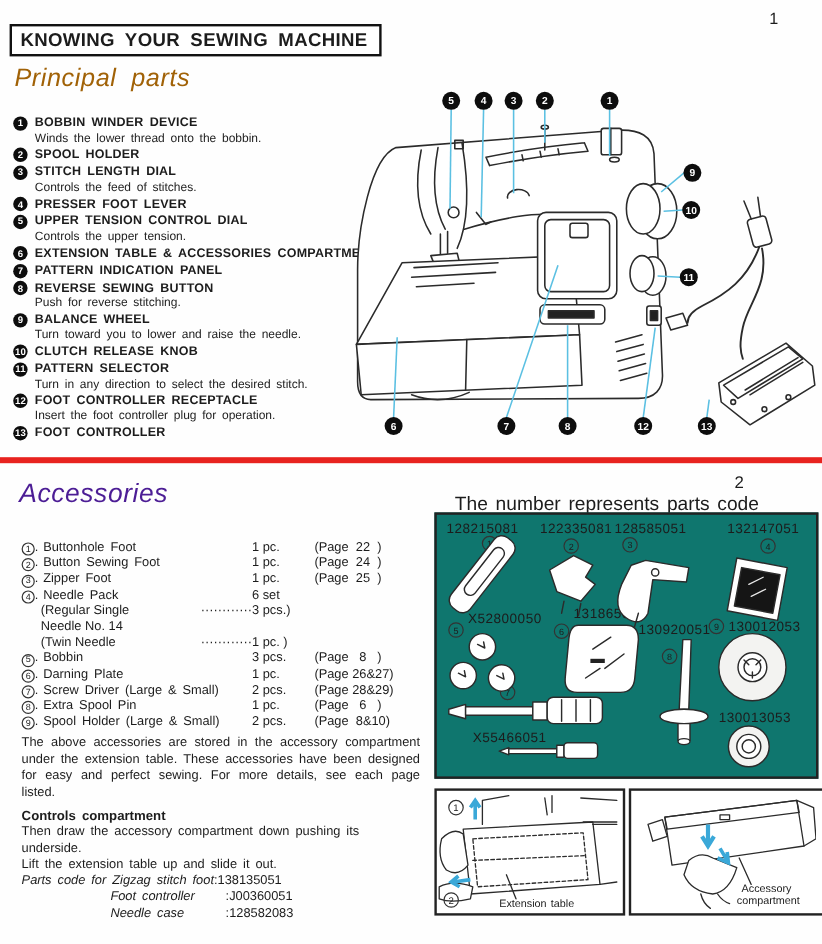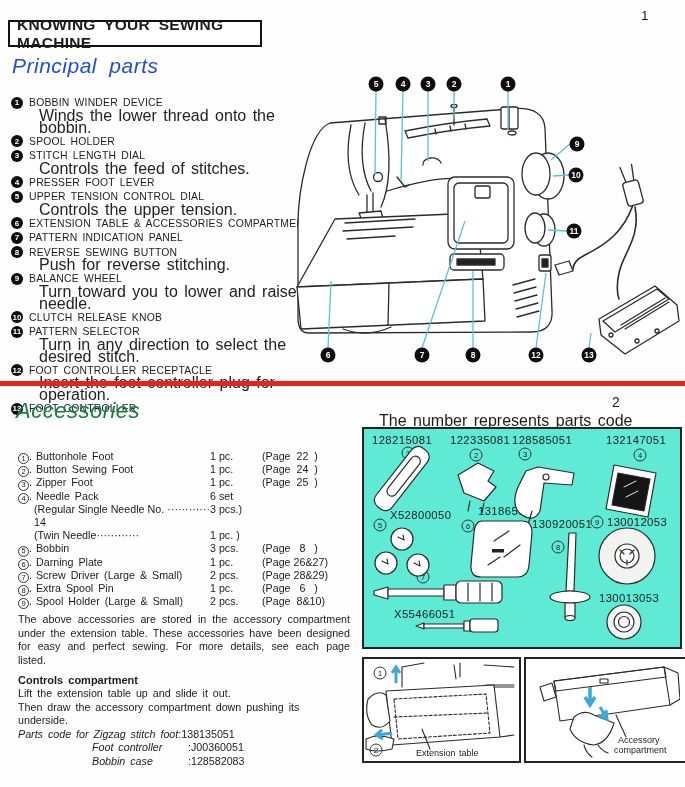--- a/index.html
+++ b/index.html
@@ -1,59 +1,59 @@
 <!DOCTYPE html>
 <html><head>
 <meta charset="utf-8">
 <style>
   * { margin:0; padding:0; box-sizing:border-box; }
   body { background:#ffffff; font-family:"Liberation Sans", sans-serif; color:#1c1c1c; }
   .page { position:relative; width:685px; height:787px; background:#fefefe; overflow:hidden; }
 
-  .title-box { position:absolute; left:8px; top:20px; width:254px; height:27px;
+  .title-box { position:absolute; left:8px; top:20px; width:310px; height:27px;
     border:2px solid #111; display:flex; align-items:center; padding-left:7px;
     font-size:15.5px; font-weight:bold; letter-spacing:.3px; word-spacing:4px; background:#fff; }
   .pagenum1 { position:absolute; left:641px; top:8px; font-size:13.5px; }
   .pagenum2 { position:absolute; left:612px; top:394px; font-size:14px; }
 
   .sec-title { position:absolute; font-style:italic; font-size:21px; letter-spacing:.5px; word-spacing:6px; }
-  .sec-principal { left:12px; top:54px; color:#1d4ed8; }
-  .sec-accessories { left:16px; top:398px; color:#15803d; font-size:22px; }
+  .sec-principal { left:12px; top:54px; color:#a16207; }
+  .sec-accessories { left:16px; top:398px; color:#4c1d95; font-size:22px; }
 
   
   .pp-list { position:absolute; left:11px; top:96px; width:315px; }
   .pp-item { margin-bottom:1px; }
   .pp-head { display:flex; align-items:center; line-height:13.5px; }
   .pp-num { flex:0 0 12px; width:12px; height:12px; border-radius:50%; background:#0d0d0d; color:#fff;
     font-size:8px; font-weight:bold; display:inline-flex; align-items:center; justify-content:center; margin-right:6px; }
-  .pp-name { font-weight:normal; font-size:10.4px; letter-spacing:.2px; word-spacing:2px; white-space:nowrap; }
-  .pp-desc { font-size:16px; line-height:12px; margin-left:28px; word-spacing:2px; color:#222; }
+  .pp-name { font-weight:bold; font-size:10.4px; letter-spacing:.2px; word-spacing:2px; white-space:nowrap; }
+  .pp-desc { font-size:10px; line-height:12px; margin-left:18px; word-spacing:2px; color:#222; }
 
   .red-divider { position:absolute; left:0; top:381px; width:685px; height:5px; background:#e8231f; }
 
   
   .acc-col { position:absolute; left:18px; top:450px; width:340px; font-size:10.7px; }
   .acc-row { display:grid; grid-template-columns:192px 52px 92px; line-height:13.2px; align-items:baseline; }
   .acc-name-cell { display:flex; align-items:baseline; }
   .circ { flex:0 0 11px; width:11px; height:11px; border:1px solid #333; border-radius:50%;
     font-size:7.5px; display:inline-flex; align-items:center; justify-content:center; transform:translateY(1px); }
   .acc-name { margin-left:4px; word-spacing:2px; white-space:nowrap; }
   .acc-qty, .acc-page { white-space:pre; }
-  .sub-cell { display:flex; justify-content:flex-start; padding-left:16px; }
+  .sub-cell { display:flex; justify-content:space-between; padding-left:16px;gap:23px; }
   .acc-note { margin-top:5px; width:332px; text-align:justify; line-height:13.4px; word-spacing:2px; }
   .acc-comp { margin-top:7px; line-height:13.4px; word-spacing:2px; }
   .acc-comp-title { font-weight:bold; font-size:11px; }
   .pc-row { display:flex; }
   .pc-label { white-space:pre;font-style:italic; }
   .pc-row.indent .pc-label { margin-left:74px; width:96px; }
   .pc-value { white-space:pre; }
 
   
   .pb-caption { position:absolute; left:366px; top:412px; font-size:16px; word-spacing:2px;margin-left:13px; }
-  .parts-box { position:absolute; left:362px; top:427px; width:320px; height:222px; border:2px solid #222; background:#5eead4; }
+  .parts-box { position:absolute; left:362px; top:427px; width:320px; height:222px; border:2px solid #222; background:#0f766e; }
   .panel { position:absolute; top:657px; height:106px; border:2px solid #222; background:#fff; }
   .panel-left { left:362px; width:159px; }
   .panel-right { left:524px; width:190px; }
 
   .machine-wrap { position:absolute; left:285px; top:73px; width:400px; height:312px; }
 
   svg { display:block; }
   svg text { font-family:"Liberation Sans", sans-serif; fill:#1c1c1c; }
   .code-txt { font-size:11.3px; letter-spacing:.4px; }
   .circ-num { font-size:7.5px; }
@@ -398,32 +398,32 @@
           <span class="acc-name">Spool Holder (Large &amp; Small)</span>
         </span>
       <span class="acc-qty">2 pcs.</span>
       <span class="acc-page">(Page  8&amp;10)</span>
     </div>
 
     <div class="acc-note">The above accessories are stored in the accessory compartment under the extension table. These accessories have been designed for easy and perfect sewing. For more details, see each page listed.</div>
 
     <div class="acc-comp">
       <div class="acc-comp-title">Controls compartment</div>
+      <div style="width:332px;">Then draw the accessory compartment down pushing its underside.</div>
       <div>Lift the extension table up and slide it out.</div>
-      <div style="width:332px;">Then draw the accessory compartment down pushing its underside.</div>
       <div class="pc-row">
         <span class="pc-label">Parts code for Zigzag stitch foot</span>
         <span class="pc-value">:138135051</span>
       </div>
       <div class="pc-row indent">
         <span class="pc-label">Foot controller</span>
         <span class="pc-value">:J00360051</span>
       </div>
       <div class="pc-row indent">
-        <span class="pc-label">Bobbin case</span>
+        <span class="pc-label">Needle case</span>
         <span class="pc-value">:128582083</span>
       </div>
     </div>
   </div>
 
   <div class="pb-caption">The number represents parts code</div>
   <div class="parts-box">
     <svg width="316" height="218" viewBox="0 0 316 218">
       <g class="code-txt">
         <text x="8" y="15">128215081</text>

